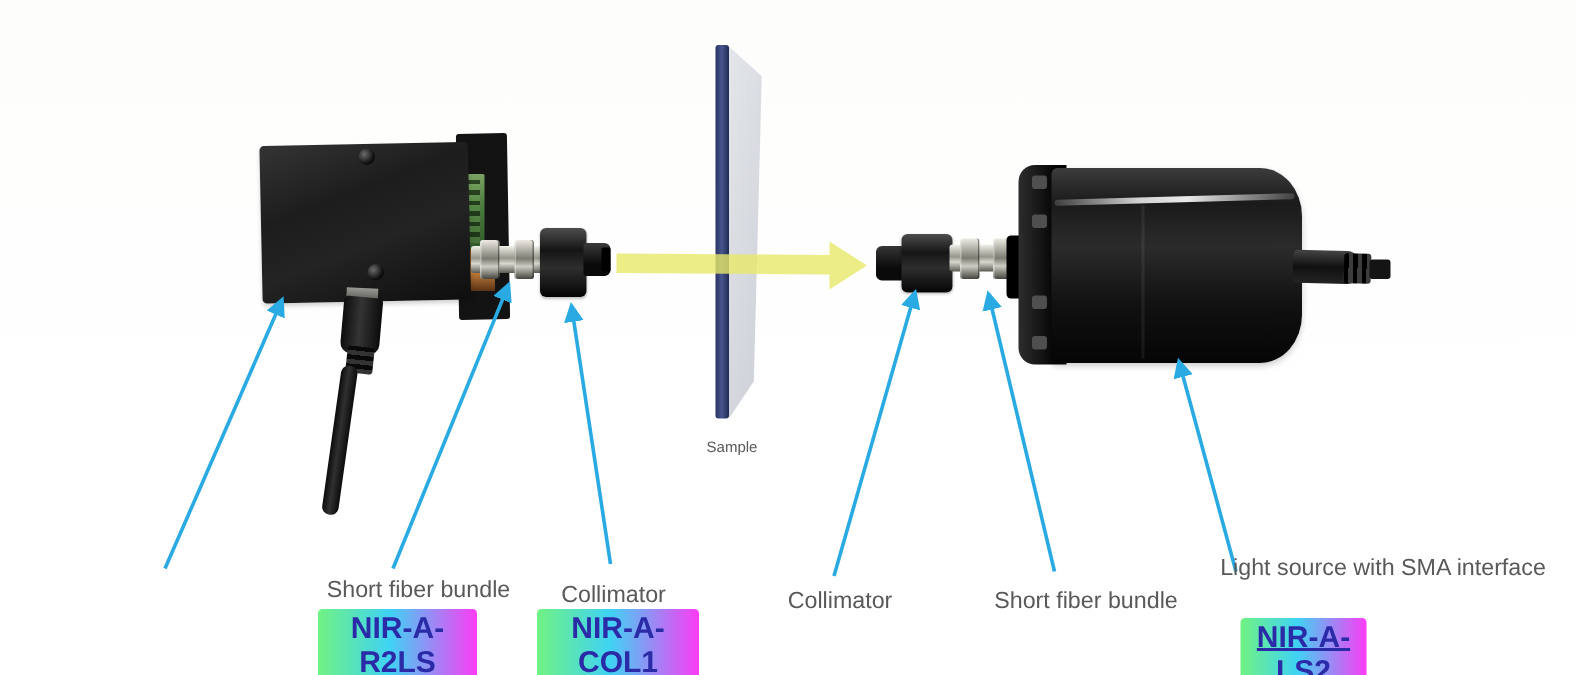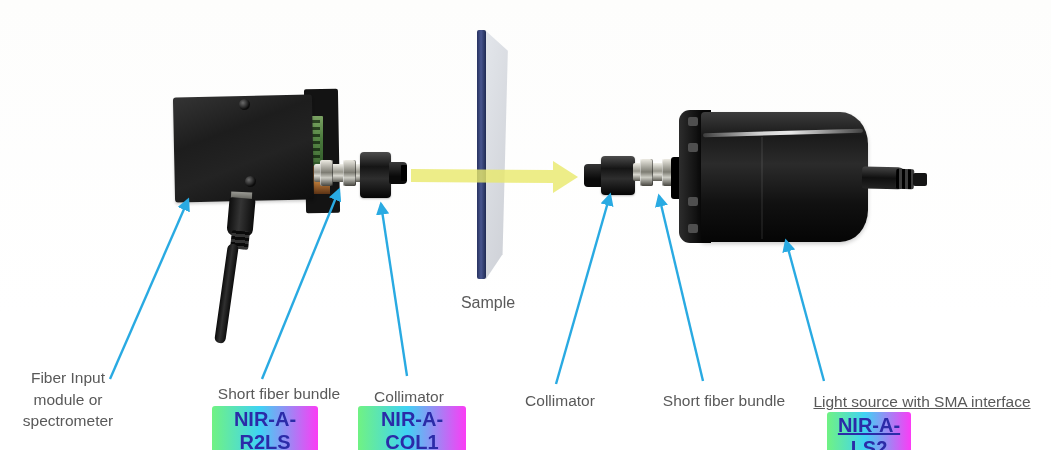--- a/index.html
+++ b/index.html
@@ -80,24 +80,24 @@
   .plug-tip{left:913px;top:173px;width:14px;height:13px;border-radius:2px;background:#141414;}
 
   
   svg.overlay{position:absolute;left:0;top:0;width:1051px;height:450px;pointer-events:none;}
 
   
   .lbl{position:absolute;font-size:15.5px;color:var(--label_text,#595959);text-align:center;line-height:1.4;}
   .lbl-spec{left:8px;top:367px;width:120px;}
   .lbl-sfl{left:205px;top:383px;width:148px;}
   .lbl-col1{left:363px;top:386px;width:92px;}
-  .lbl-sample{left:460px;top:292px;width:56px;font-size:16px;}
+  .lbl-sample{left:460px;top:292px;width:56px;font-size:10px;}
   .lbl-col2{left:514px;top:390px;width:92px;}
   .lbl-sfr{left:650px;top:390px;width:148px;}
-  .lbl-ls{left:797px;top:391px;width:250px;text-decoration:underline;}
+  .lbl-ls{left:797px;top:368px;width:250px;}
   .badge{position:absolute;font-weight:700;font-size:20px;color:var(--part_text,#2b2ba8);
     text-align:center;padding:2px 0;border-radius:3px;
     background:linear-gradient(90deg,var(--badge_green,#70f283),var(--badge_cyan,#3fd3f4) 45%,var(--badge_magenta,#fb3cf5));}
   .bdg-r2ls{left:212px;top:406px;width:106px;}
   .bdg-col1{left:358px;top:406px;width:108px;}
   .bdg-col2{left:510px;top:411px;width:98px;}
   .bdg-r2rs{left:666px;top:412px;width:100px;}
   .bdg-ls2{left:827px;top:412px;width:84px;text-decoration:underline;}
 </style>
 </head>
@@ -157,21 +157,20 @@
     <g stroke="#29aae2" stroke-width="2.4" fill="none">
       <line x1="110" y1="379" x2="188" y2="200" marker-end="url(#ah)"></line>
       <line x1="262" y1="379" x2="339" y2="190" marker-end="url(#ah)"></line>
       <line x1="407" y1="376" x2="381" y2="204" marker-end="url(#ah)"></line>
       <line x1="556" y1="384" x2="610" y2="195" marker-end="url(#ah)"></line>
       <line x1="703" y1="381" x2="659" y2="196" marker-end="url(#ah)"></line>
       <line x1="824" y1="381" x2="786" y2="241" marker-end="url(#ah)"></line>
     </g>
   </svg>
 
-  <div class="lbl lbl-spec">Fiber Input module or spectrometer</div>
   <div class="lbl lbl-sfl">Short fiber bundle</div>
   <div class="lbl lbl-col1">Collimator</div>
   <div class="lbl lbl-sample">Sample</div>
   <div class="lbl lbl-col2">Collimator</div>
   <div class="lbl lbl-sfr">Short fiber bundle</div>
   <div class="lbl lbl-ls">Light source with SMA interface</div>
 
   <div class="badge bdg-r2ls">NIR-A-R2LS</div>
   <div class="badge bdg-col1">NIR-A-COL1</div>
   <div class="badge bdg-ls2">NIR-A-LS2</div>

